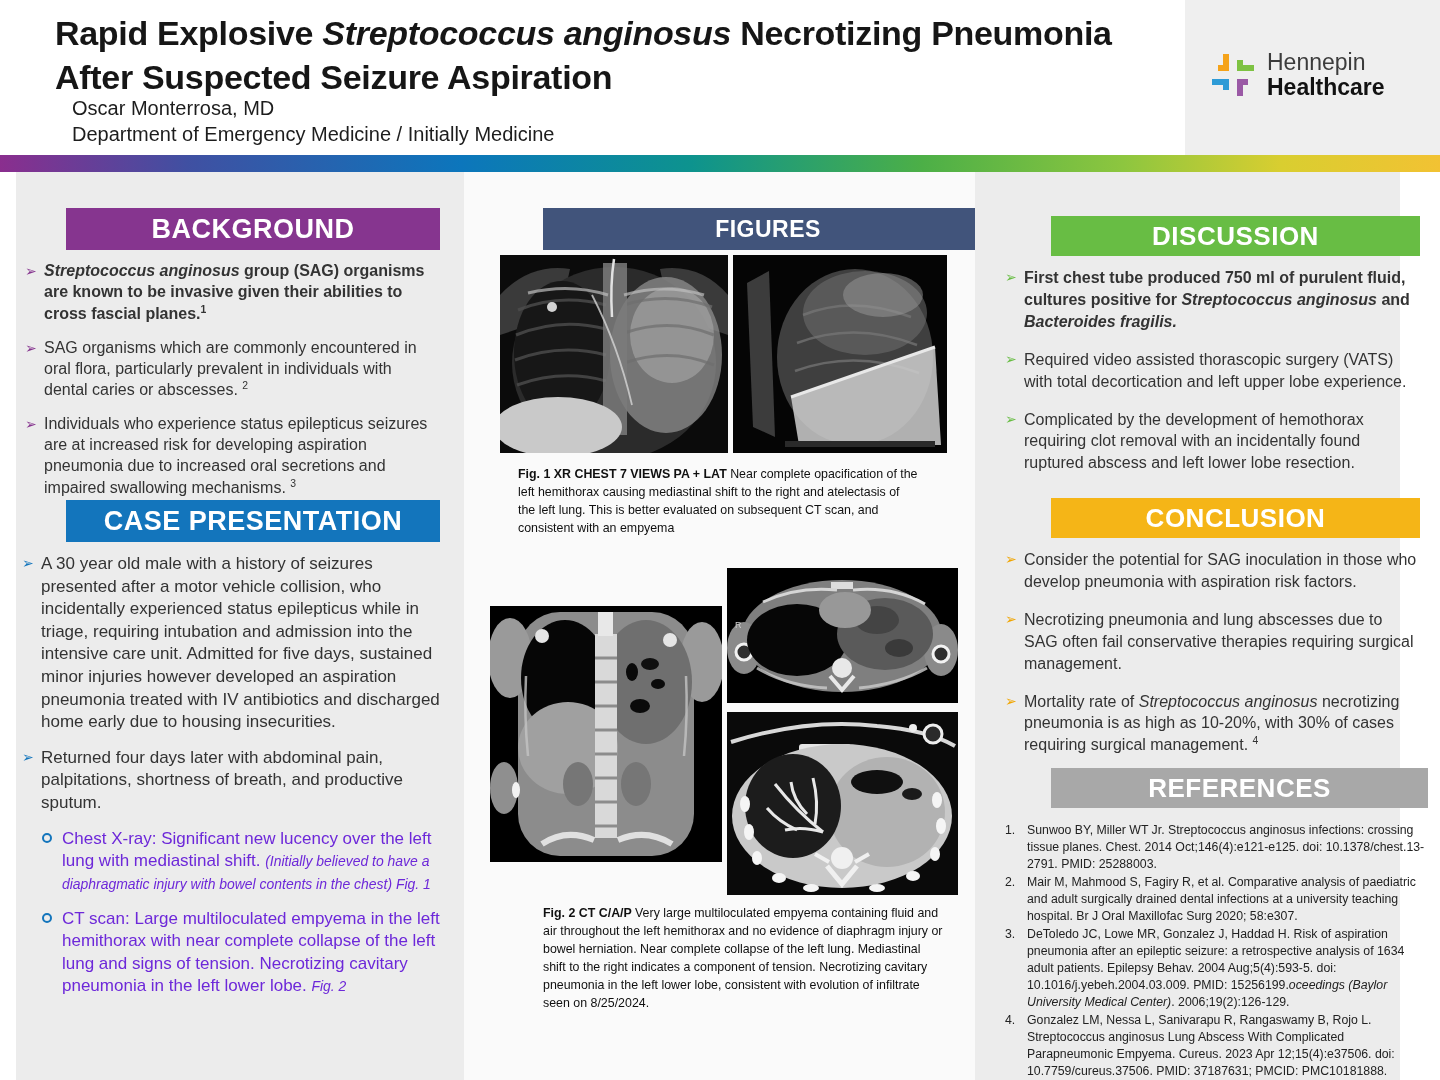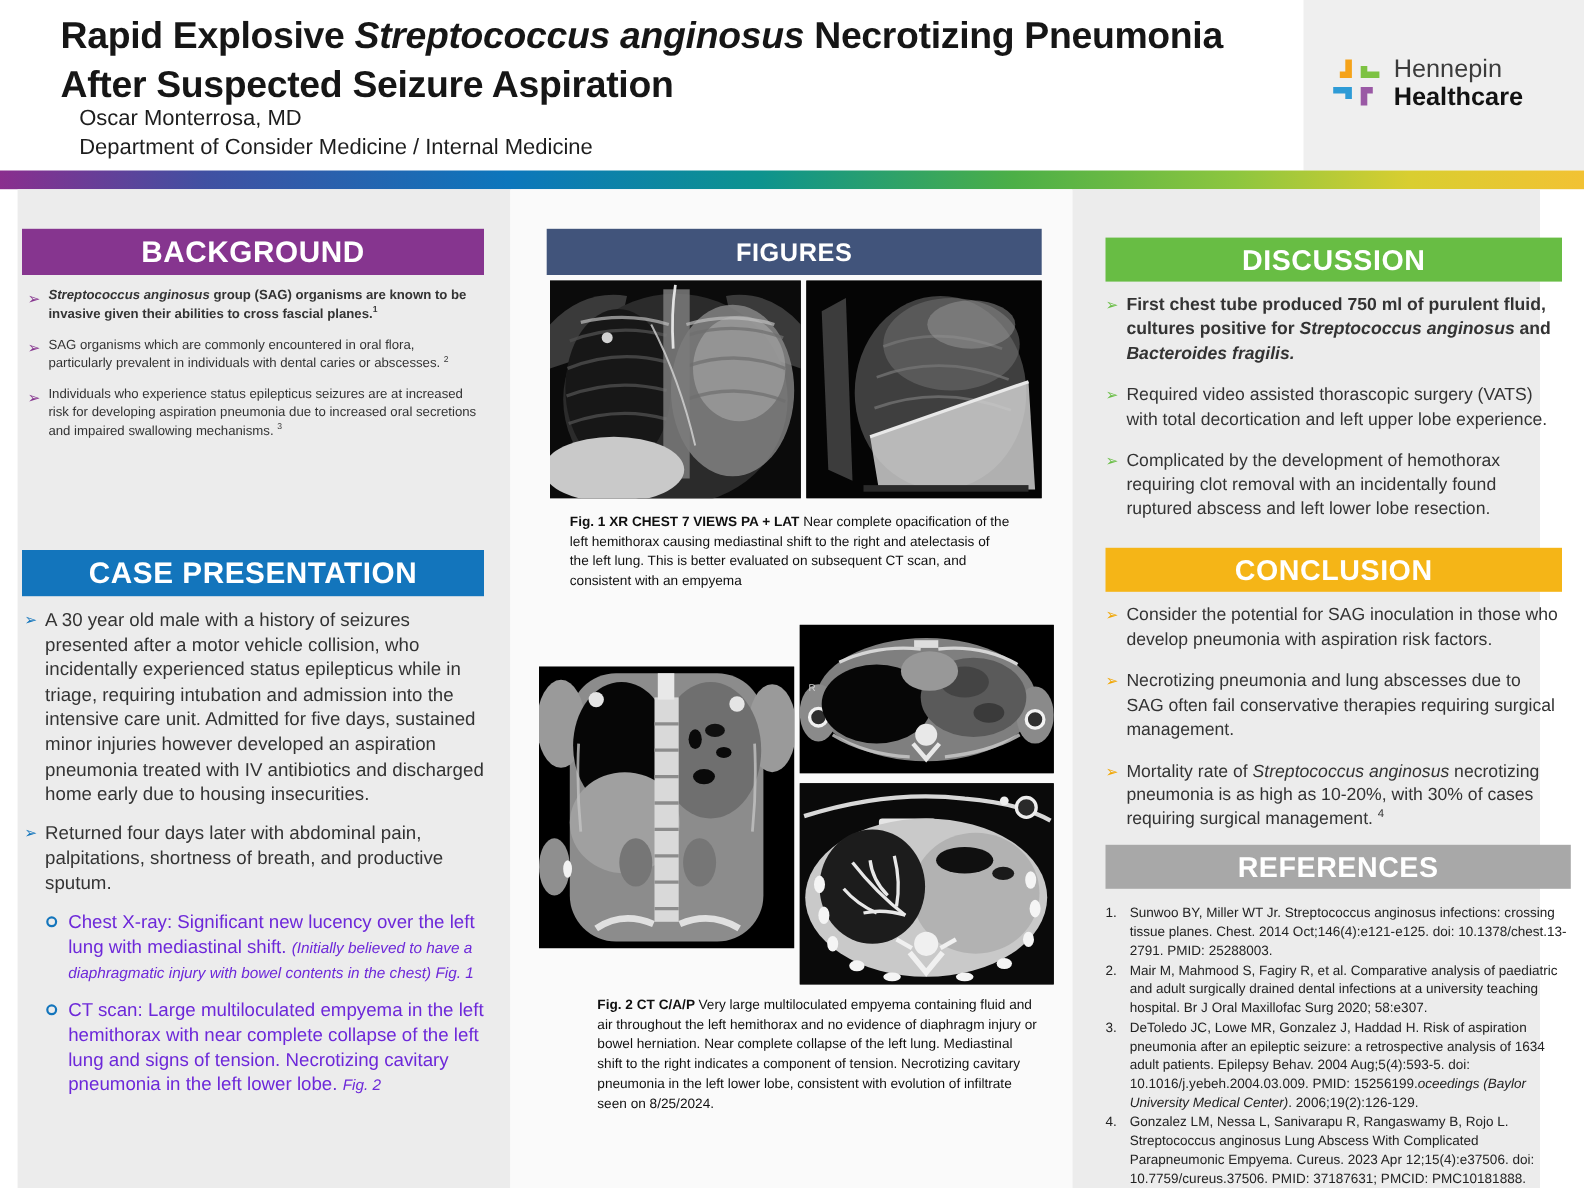--- a/index.html
+++ b/index.html
@@ -24,38 +24,38 @@
   .accent-bar { position:absolute; left:0; top:155px; width:1440px; height:17px;
     background:linear-gradient(90deg,#8A2E8E 0%,#4050A2 13%,#0C76BC 32%,#0D938E 48%,#4CAF47 64%,#8DC63F 78%,#D9CE30 89%,#F2C233 100%); }
 
   
   .col { position:absolute; top:172px; height:908px; }
   .col-left  { left:16px;  width:448px; background:#ececec; }
   .col-mid   { left:464px; width:511px; background:#fafafa; }
   .col-right { left:975px; width:425px; background:#ececec; }
 
   .section { position:absolute; }
-  .sec-header { display:flex; align-items:center; justify-content:center; color:#ffffff; font-weight:bold; letter-spacing:0.5px; }
+  .sec-header { display:flex; align-items:center; justify-content:center; color:#ffffff; font-weight:bold; letter-spacing:0.5px;margin-left:46px; }
   .hdr-42 { height:42px; font-size:27px; }
   .hdr-40 { height:40px; font-size:26px; }
   .hdr-fig { height:42px; font-size:23px; }
   .bg-purple { background:#86358F; }
   .bg-blue   { background:#1375BC; }
   .bg-navy   { background:#41547B; }
   .bg-green  { background:#68BD44; }
   .bg-yellow { background:#F5B517; }
   .bg-gray   { background:#A8A8A8; }
 
   .sec-body { padding-top:11px; }
   .bullet { display:flex; margin-bottom:13px; }
   .bullet .marker { width:19px; flex:0 0 19px; font-size:14px; padding-top:2px; }
   .bullet .btext  { flex:1; color:#333333; }
   .mk-purple { color:#86358F; } .mk-blue { color:#1375BC; } .mk-green { color:#68BD44; } .mk-yellow { color:#F0A500; }
 
-  .bg-text  { font-size:12px; line-height:1.30; }
+  .bg-text  { font-size:16px; line-height:1.30; }
   .cp-text  { font-size:17px;   line-height:1.33; }
   .rc-text  { font-size:16px;   line-height:1.37; }
 
   .subbullet { display:flex; margin:0 0 12px 20px; }
   .subbullet .circle { width:10px; height:10px; border:2px solid #1375BC; border-radius:50%; margin:5px 10px 0 0; flex:0 0 10px; }
   .subbullet .btext { flex:1; color:#6d28d9; font-size:17px; line-height:1.33; }
 
   
   .r-b { font-weight:bold; }
   .r-i { font-style:italic; }
@@ -73,21 +73,21 @@
   .ref-item .rtext { flex:1; font-size:12.3px; line-height:1.38; color:#222; }
 </style>
 </head>
 <body>
 
 <div class="poster">
 
   <div class="title-line l2">After Suspected Seizure Aspiration</div>
   <div class="title-line l1"><span class="r-b">Rapid Explosive </span><span class="r-b r-i">Streptococcus anginosus</span><span class="r-b"> Necrotizing Pneumonia</span></div>
   <div class="byline author">Oscar Monterrosa, MD</div>
-  <div class="byline dept">Department of Consider Medicine / Internal Medicine</div>
+  <div class="byline dept">Department of Emergency Medicine / Initially Medicine</div>
 
   <div class="logo-panel">
     <div class="logo">
       <svg class="logo-icon" viewBox="0 0 50 50">
         <g transform="translate(1,1) rotate(180 11.5 11.5)">
             <polygon points="3,3 14,3 14,9 9,9 9,20 3,20" fill="#F5A31A"></polygon>
           </g>
         <g transform="translate(26,1) rotate(270 11.5 11.5)">
             <polygon points="3,3 14,3 14,9 9,9 9,20 3,20" fill="#7DC242"></polygon>
           </g>

